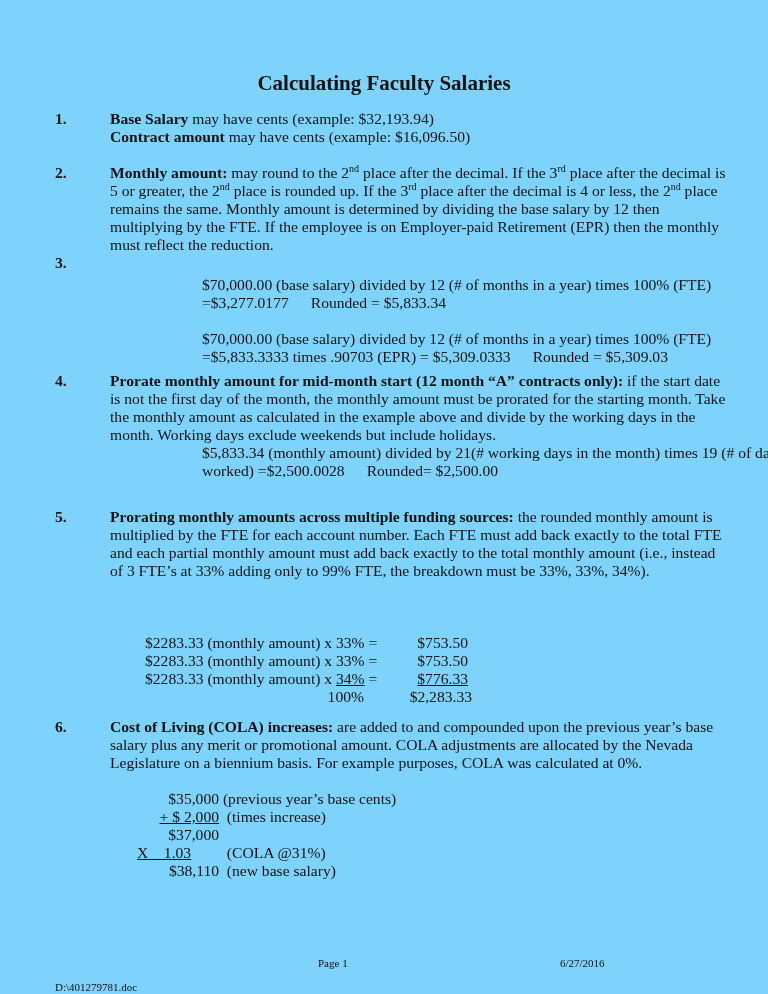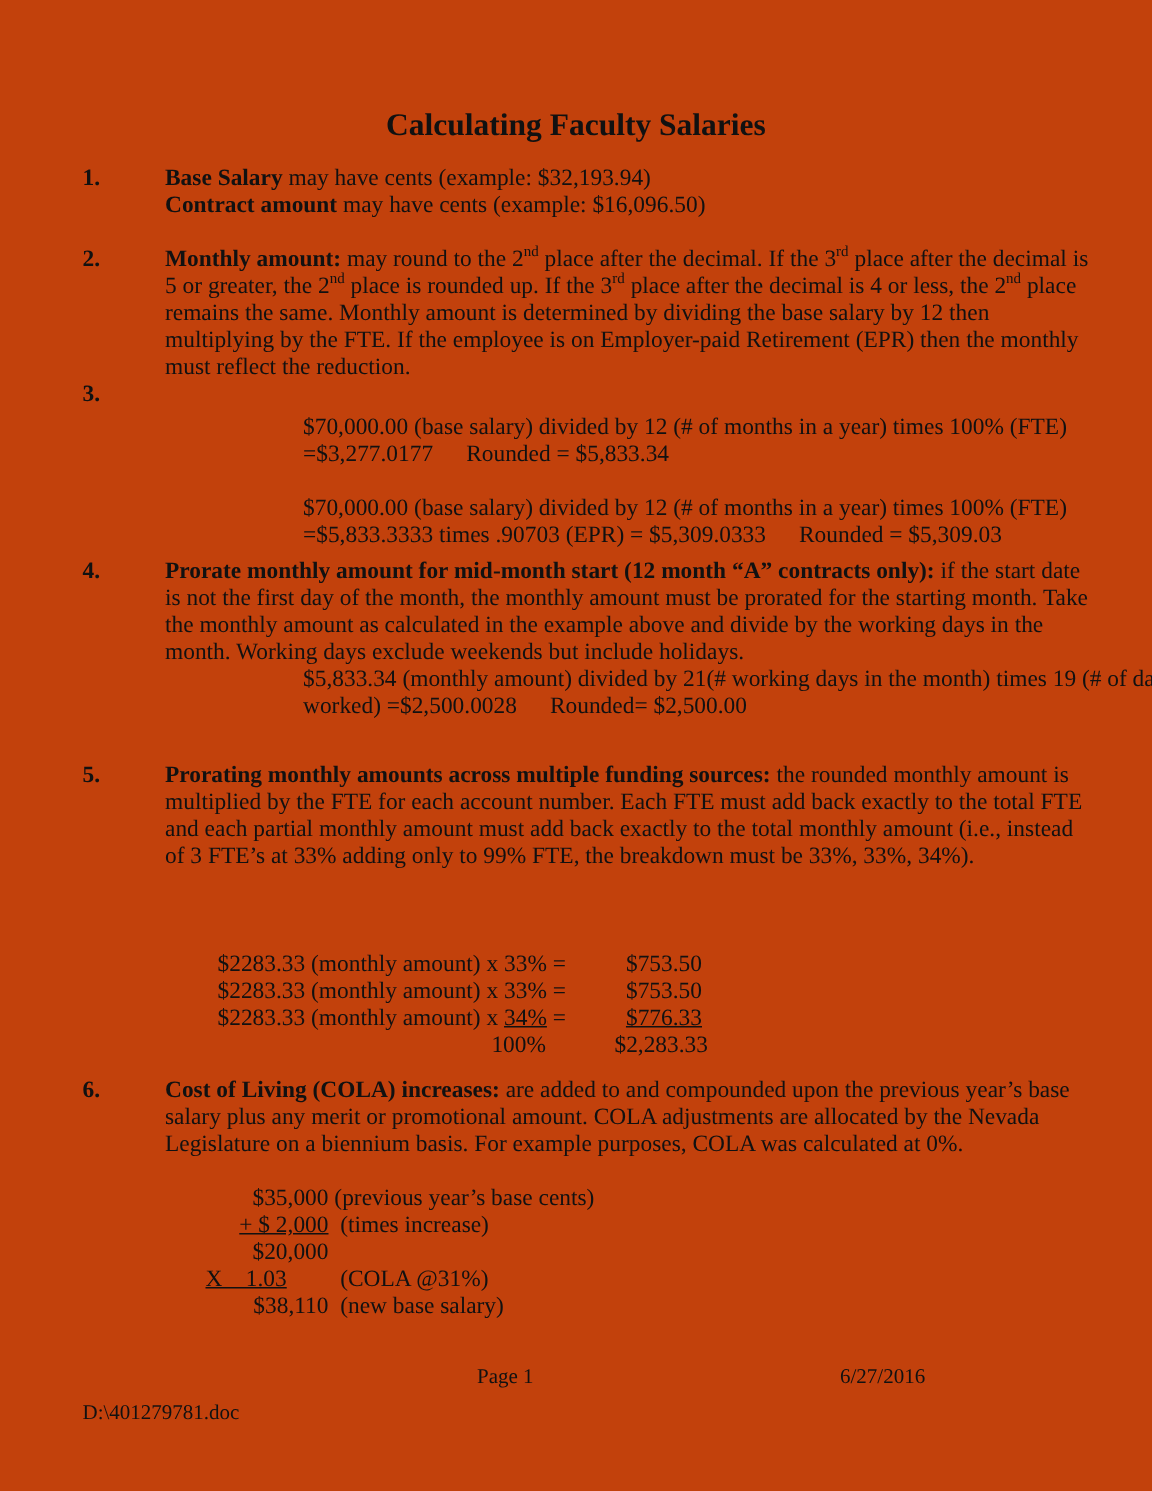--- a/index.html
+++ b/index.html
@@ -1,35 +1,35 @@
 <!DOCTYPE html>
 <html><head>
 <meta charset="utf-8">
 <style>
   html, body { margin: 0; padding: 0; background: #ffffff; }
   body {
     width: 768px; height: 994px; position: relative; overflow: hidden;
     font-family: "Liberation Serif", "DejaVu Serif", serif;
     color: #111; font-size: 15.6px; line-height: 18px;
   }
-  .page { position: absolute; left: 0; top: 0; width: 768px; height: 994px; background: #c2410c; }
+  .page { position: absolute; left: 0; top: 0; width: 768px; height: 994px; background: #7dd3fc; }
   .title {
     position: absolute; top: 70px; left: 0; width: 768px; text-align: center;
     font-weight: bold; font-size: 21px; line-height: 26px;
   }
   .num { position: absolute; left: 55px; font-weight: bold; }
   .para { position: absolute; left: 110px; width: 616px; }
   .para b { font-weight: bold; }
   .ind { position: absolute; left: 202px; white-space: nowrap; }
   sup { font-size: 10px; line-height: 0; vertical-align: super; }
   .sp { display: inline-block; width: 22px; }
   .calc-row { position: absolute; white-space: nowrap; }
   .u { text-decoration: underline; }
   .right { text-align: right; }
-  .footer { position: absolute; font-size: 14px; line-height: 13px; }
+  .footer { position: absolute; font-size: 11px; line-height: 13px; margin-top: 45px; }
 </style>
 </head>
 <body>
 
 <div class="page">
 
   <div class="title">Calculating Faculty Salaries</div>
 
   <div class="num" style="top:110px">1.</div>
   <div class="para" style="top:110px">
@@ -67,21 +67,21 @@
     <div class="calc-row right" style="top:688px; left:300px; width:64px;">100%</div>
     <div class="calc-row right" style="top:688px; left:384px; width:88px;">$2,283.33</div>
   </div>
 
   <div class="num" style="top:718px">6.</div>
   <div class="para" style="top:718px"><b>Cost of Living (COLA) increases:</b><span>  are added to and compounded upon the previous year’s base salary plus any merit or promotional amount. COLA adjustments are allocated by the Nevada Legislature on a biennium basis. For example purposes, COLA was calculated at 0%.</span></div>
 
   <div>
     <div class="calc-row" style="top:790px; left:145px;"><span style="display:inline-block; width:74px; text-align:right;">$35,000</span> <span>(previous year’s base cents)</span></div>
     <div class="calc-row" style="top:808px; left:133px;"><span class="u" style="display:inline-block; width:86px; text-align:right; white-space:pre;">+ $ 2,000</span>&nbsp;&nbsp;<span>(times increase)</span></div>
-    <div class="calc-row" style="top:826px; left:145px;"><span style="display:inline-block; width:74px; text-align:right;">$20,000</span></div>
+    <div class="calc-row" style="top:826px; left:145px;"><span style="display:inline-block; width:74px; text-align:right;">$37,000</span></div>
     <div class="calc-row" style="top:844px; left:137px;"><span class="u" style="display:inline-block; width:82px; text-align:left; white-space:pre;">X    1.03</span>&nbsp;&nbsp;<span>(COLA @31%)</span></div>
     <div class="calc-row" style="top:862px; left:145px;"><span style="display:inline-block; width:74px; text-align:right;">$38,110</span>&nbsp;&nbsp;<span>(new base salary)</span></div>
   </div>
 
   <div class="footer" style="top:912px; left:318px;">Page 1</div>
   <div class="footer" style="top:912px; left:560px;">6/27/2016</div>
   <div class="footer" style="top:936px; left:55px;">D:\401279781.doc</div>
 
 </div>
 

